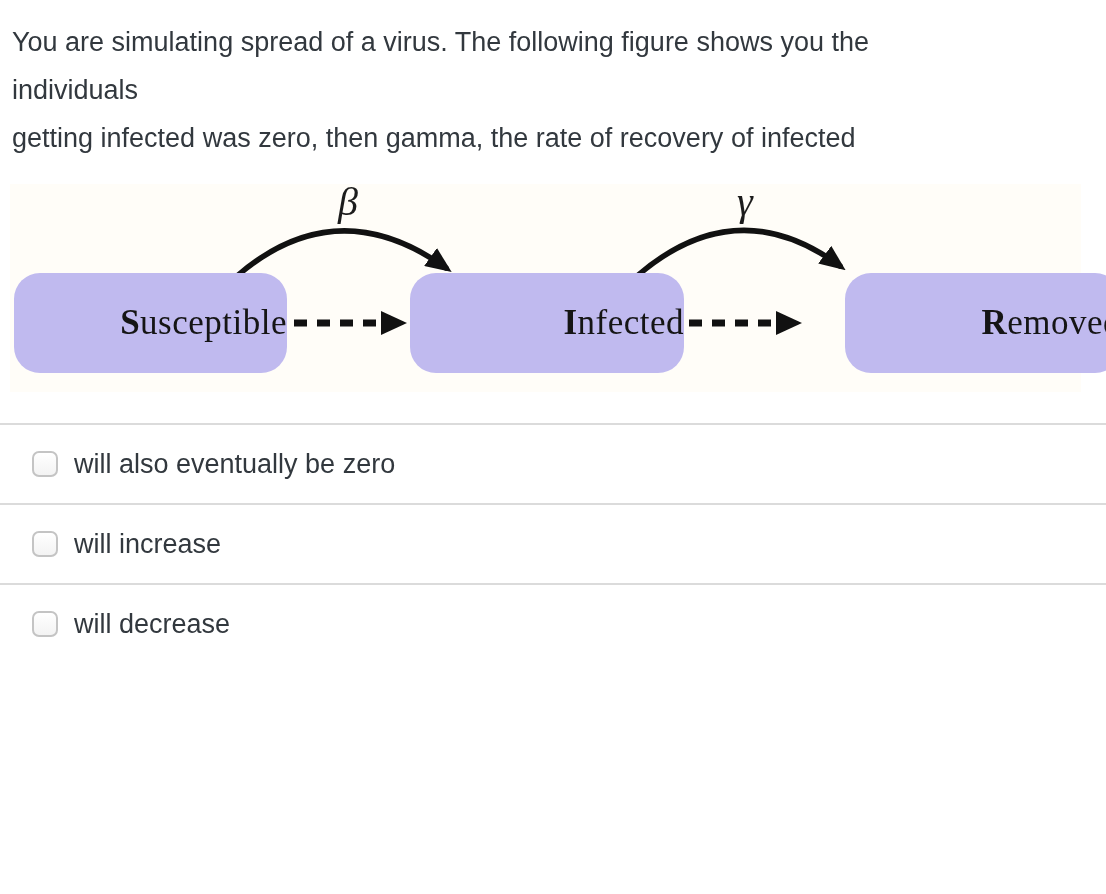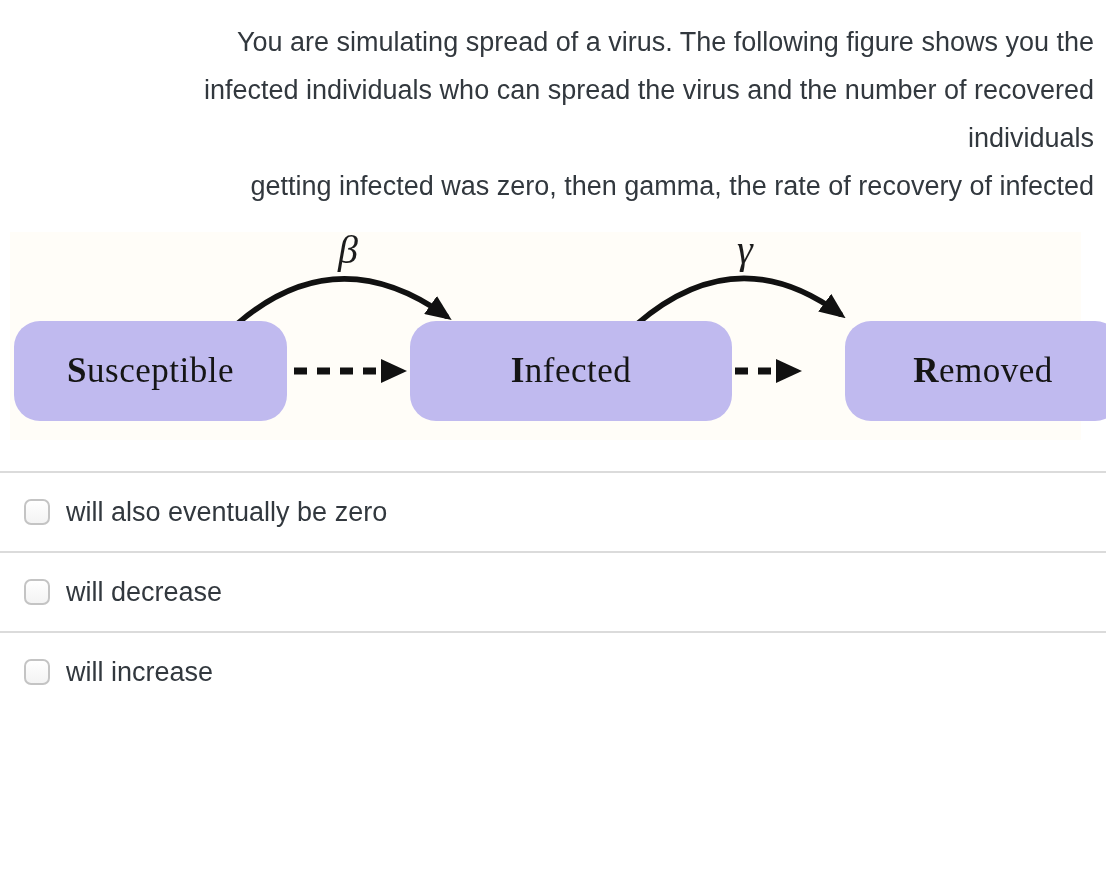--- a/index.html
+++ b/index.html
@@ -8,21 +8,20 @@
     background: #ffffff;
     font-family: "Liberation Sans", sans-serif;
     overflow: hidden;
   }
   .question { padding: 18px 12px 0 12px; }
   .qline {
     font-size: 27px;
     line-height: 48px;
     color: #32383e;
     white-space: nowrap;
-    text-align: right;
   }
   .figure { position: relative; height: 224px; margin-top: 14px; }
   .fig-bg {
     position: absolute; left: 10px; top: 8px;
     width: 1071px; height: 208px;
     background: #fffdf8;
   }
   .arrows { position: absolute; left: 0; top: 0; }
   .greek {
     position: absolute; top: 2px; width: 80px;
@@ -30,38 +29,38 @@
     font-family: "Liberation Serif", serif;
     font-style: italic;
     font-size: 40px;
     color: #1c1c1c;
   }
   .beta  { left: 308px; }
   .gamma { left: 705px; }
   .node {
     position: absolute; top: 97px; height: 100px;
     border-radius: 26px;
-    display: flex; align-items: center; justify-content: center;
+    display: flex; align-items: center; justify-content: flex-end;
   }
   .node-s { left: 14px;  width: 273px; }
-  .node-i { left: 410px; width: 322px; }
+  .node-i { left: 410px; width: 274px; }
   .node-r { left: 805px; width: 276px; margin-left: 40px; }
   .node-text {
     font-family: "Liberation Serif", serif;
     font-size: 35px;
     color: #151515;
     letter-spacing: 0.5px;
   }
   .node-text b { font-weight: bold; }
   .options { margin-top: 23px; }
   .option {
     height: 80px;
     border-top: 2px solid #dbdbdb;
     display: flex; align-items: center;
-    padding-left: 24px;
+    padding-left: 32px;
     box-sizing: border-box;
     cursor: pointer;
     background: #ffffff;
   }
   .checkbox {
     width: 26px; height: 26px;
     border: 2px solid #c4c4c4;
     border-radius: 7px;
     background: linear-gradient(#ffffff, #f3f3f3);
     margin-right: 16px;
@@ -70,21 +69,20 @@
   }
   .option-label { font-size: 27px; color: #32383e; }
 </style>
 </head>
 <body>
 
 <div class="page">
 
   <div class="question">
     <div class="qline">You are simulating spread of a virus. The following figure shows you the</div>
-    <div class="qline">infected individuals who can spread the virus and the number of recovered</div>
     <div class="qline">individuals</div>
     <div class="qline">getting infected was zero, then gamma, the rate of recovery of infected</div>
   </div>
 
   <div class="figure">
     <div class="fig-bg"></div>
 
     <svg class="arrows" width="1106" height="224" viewBox="0 0 1106 224">
       <defs>
         <marker id="arrowhead" viewBox="0 0 26 22" markerWidth="26" markerHeight="22" refX="19" refY="11" orient="auto" markerUnits="userSpaceOnUse">
@@ -119,21 +117,21 @@
     </div>
   </div>
 
   <div class="options">
     <div class="option">
       <span class="checkbox"></span>
       <span class="option-label">will also eventually be zero</span>
     </div>
     <div class="option">
       <span class="checkbox"></span>
-      <span class="option-label">will decrease</span>
+      <span class="option-label">will increase</span>
     </div>
     <div class="option">
       <span class="checkbox"></span>
-      <span class="option-label">will increase</span>
+      <span class="option-label">will decrease</span>
     </div>
   </div>
 
 </div>
 
 </body></html>

